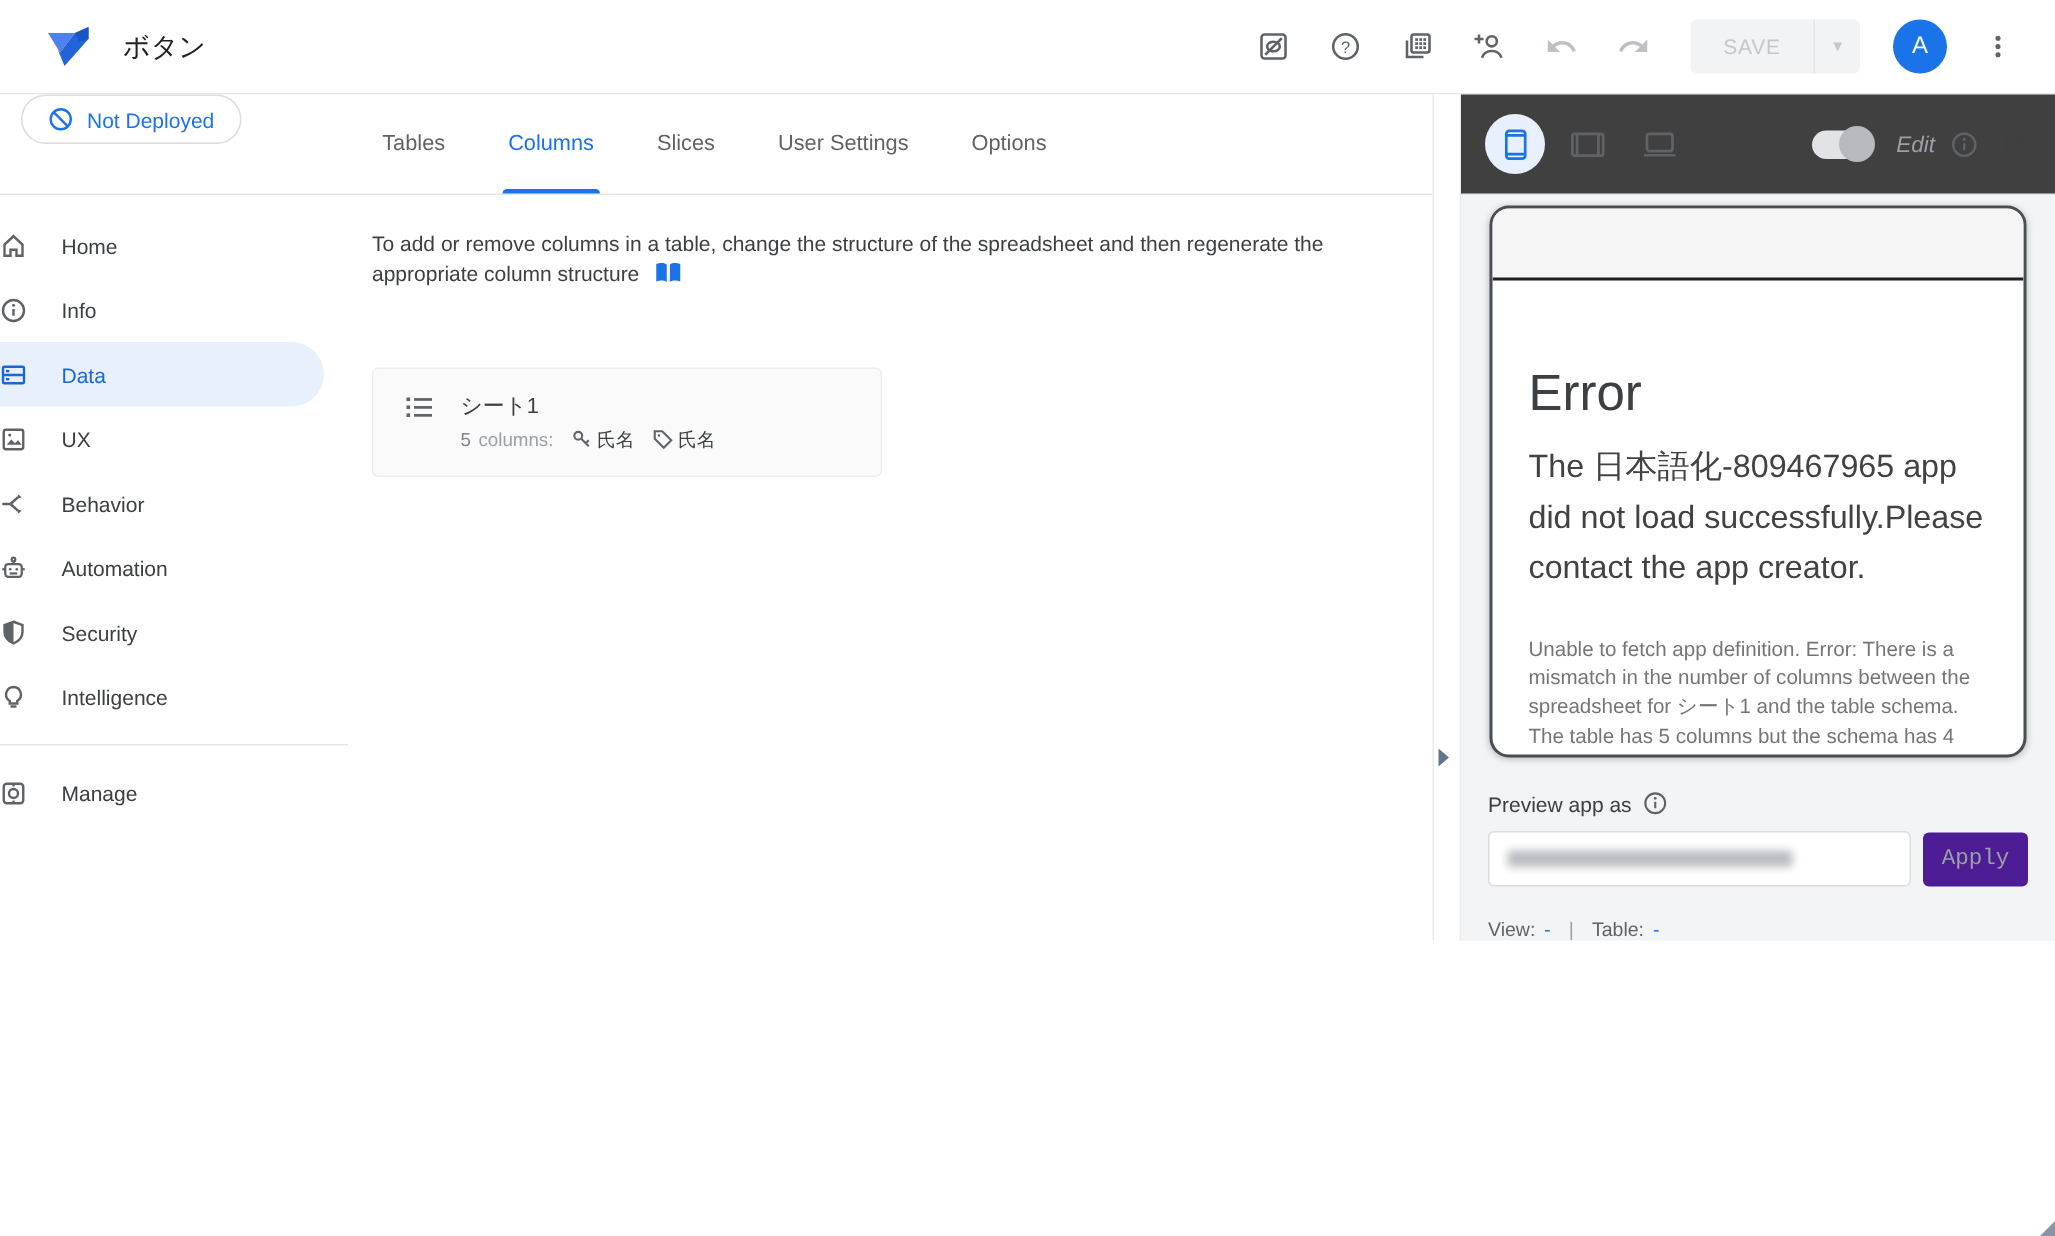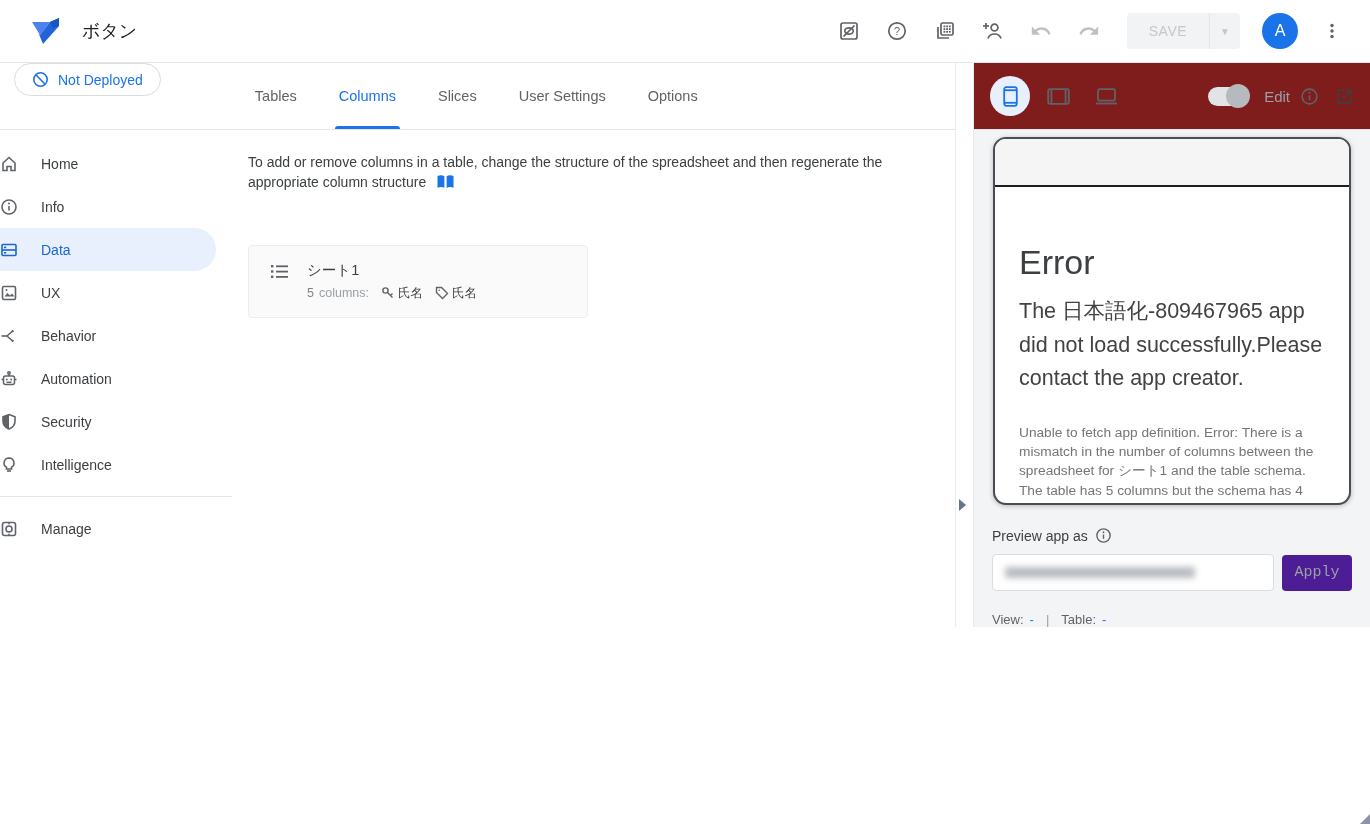--- a/index.html
+++ b/index.html
@@ -66,22 +66,22 @@
   .col-chip { display:flex; align-items:center; gap:3px; color:#3c4043; font-size:12.5px; margin-left:7px; }
 
   
   .divider-strip { width:18px; flex:0 0 18px; background:#fff; border-left:1px solid #e8eaed;
     position:relative; cursor:pointer; }
   .strip-handle { position:absolute; top:436px; left:3px; width:0; height:0;
     border-top:6px solid transparent; border-bottom:6px solid transparent; border-left:7px solid #64748b; }
 
   
   .right-panel { flex:1; background:#f3f4f5; display:flex; flex-direction:column; border-left:1px solid #e8eaed; }
-  .preview-toolbar { height:67px; flex:0 0 67px; background:#7f1d1d; border-bottom:1px solid #e4e6e8;
-    display:flex; align-items:center; padding:0 16px; }
+  .preview-toolbar { height:67px; flex:0 0 67px; background:#404040; border-bottom:1px solid #e4e6e8;
+    display:flex; align-items:center; padding:0 16px;font-style:italic; }
   .dev-btn { width:40px; height:40px; border-radius:50%; display:flex; align-items:center;
     justify-content:center; margin-right:8px; cursor:pointer; }
   .dev-btn.selected { background:#e8f0fe; }
   .toolbar-right { margin-left:auto; display:flex; align-items:center; gap:10px; }
   .toggle { width:40px; height:19px; background:#e1e3e6; border-radius:10px; position:relative; cursor:pointer; }
   .toggle .knob { position:absolute; right:-2px; top:-3px; width:24px; height:24px;
     border-radius:50%; background:#b6babe; }
   .edit-label { color:#9aa0a6; font-size:15px; margin-left:6px; }
 
   .phone-wrap { flex:1; display:flex; flex-direction:column; min-height:0; }

